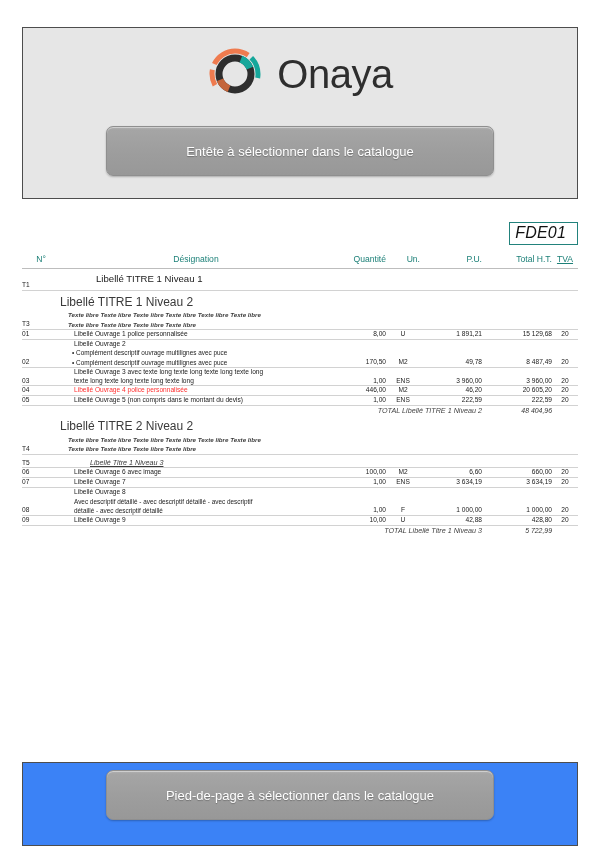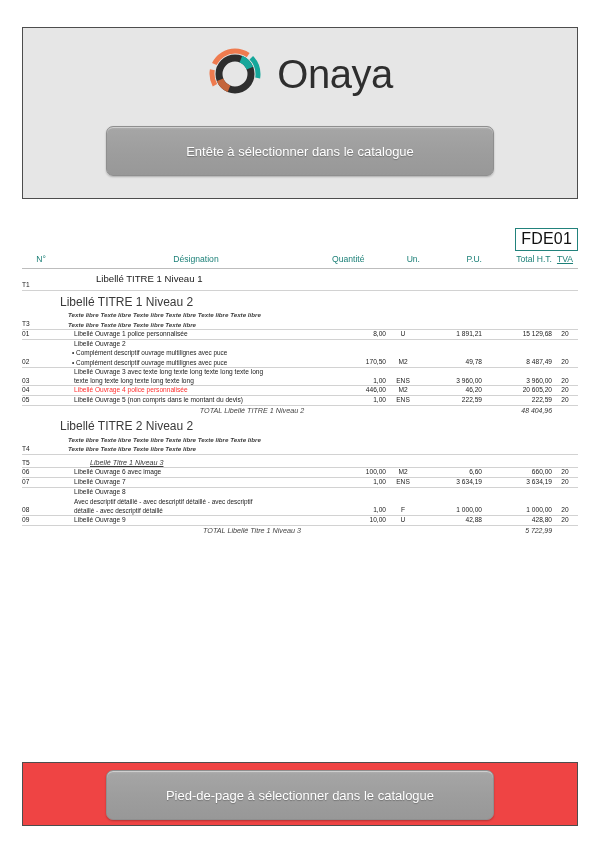--- a/index.html
+++ b/index.html
@@ -69,27 +69,28 @@
     color: #ffffff;
     font-size: 13px;
     text-shadow: 0 1px 1px rgba(0,0,0,0.28);
   }
   .header-block .catalog-btn { top: 98px; }
 
   
   .doc-code {
     position: absolute;
     right: 22px;
-    top: 228px;
+    top: 222px;
     border: 1.5px solid #22827c;
-    padding: 1px 5px 2px 5px;
+    padding: 1px 11px 2px 5px;
     font-size: 16px;
     color: #111;
     background: #fff;
     letter-spacing: 0.2px;
+    font-style: italic;
   }
 
   
   .table-wrap {
     position: absolute;
     left: 22px;
     top: 254px;
     width: 556px;
   }
   table.devis {
@@ -101,21 +102,21 @@
   table.devis th {
     color: #1d8078;
     font-weight: normal;
     font-size: 8.6px;
     padding: 0 0 4px 0;
     border-bottom: 0.8px solid #bdbdbd;
     vertical-align: bottom;
   }
   th.c-num   { width: 38px;  text-align: center; }
   th.c-des   { width: 272px; text-align: center; }
-  th.c-qte   { width: 54px;  text-align: left; padding-right: 4px; }
+  th.c-qte   { width: 54px;  text-align: right; padding-right: 4px; }
   th.c-un    { width: 34px;  text-align: right; }
   th.c-pu    { width: 62px;  text-align: right; padding-right: 6px; margin-top: 24px; }
   th.c-tot   { width: 70px;  text-align: right; padding-right: 6px; }
   th.c-tva   { width: 26px;  text-align: center; font-size: 6.6px; text-decoration: underline; }
 
   table.devis td {
     vertical-align: bottom;
     padding: 0;
     line-height: 1.32;
   }
@@ -156,43 +157,43 @@
     padding-left: 8px;
     line-height: 1.5;
   }
   .item-label { font-size: 6.6px; color: #222; padding-left: 8px; }
   .item-label.indent2 { padding-left: 14px; }
   .item-label.red { color: #ff2f2f; }
   .bullet-line { font-size: 6.4px; color: #222; padding-left: 12px; line-height: 1.45; }
   .desc-line { font-size: 6.4px; color: #222; padding-left: 14px; line-height: 1.45; }
 
   .totline {
-    text-align: center;
+    text-align: right;
     font-style: italic;
     font-size: 7.2px;
     color: #444;
     padding-right: 22px;
   }
   .totval {
     text-align: right;
     padding-right: 6px;
     font-size: 6.9px;
     color: #333;
     border-top: 1.4px solid #c8c8c8;
     font-style: italic;
   }
 
   
   .footer-block {
     position: absolute;
     left: 22px;
     top: 762px;
     width: 556px;
-    height: 64px;
-    background: #ef4444;
+    height: 84px;
+    background: #3b82f6;
     border: 1px solid #4d4d4d;
     box-sizing: border-box;
   }
   .footer-block .catalog-btn { top: 7px; }
 </style>
 </head>
 <body>
 
 <div class="header-block">
 

